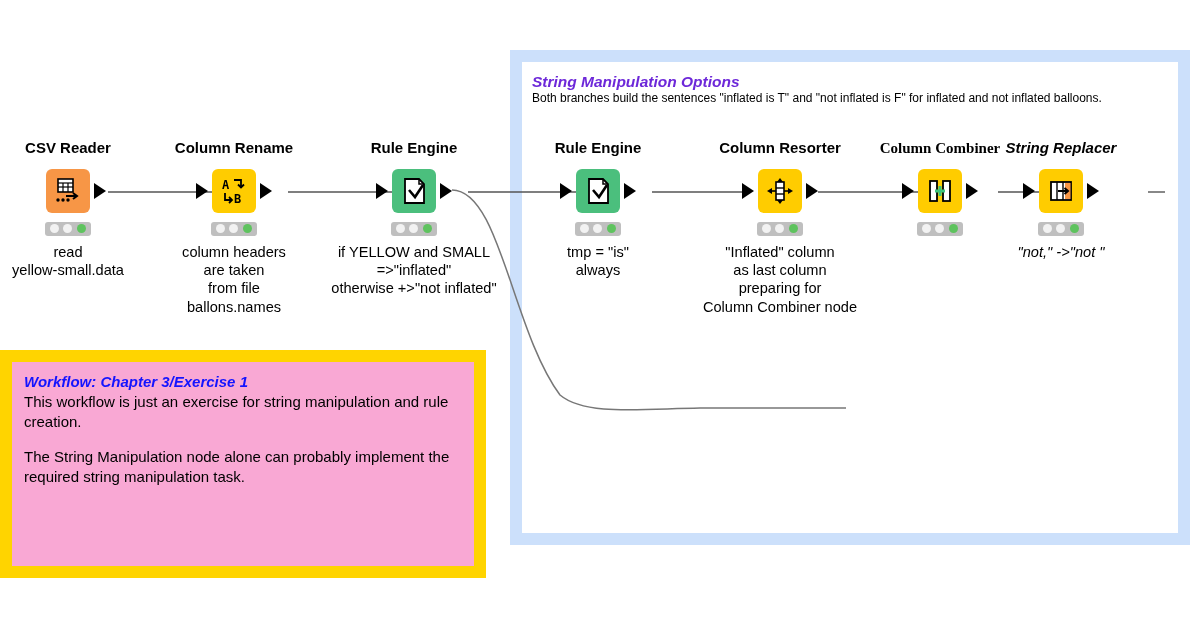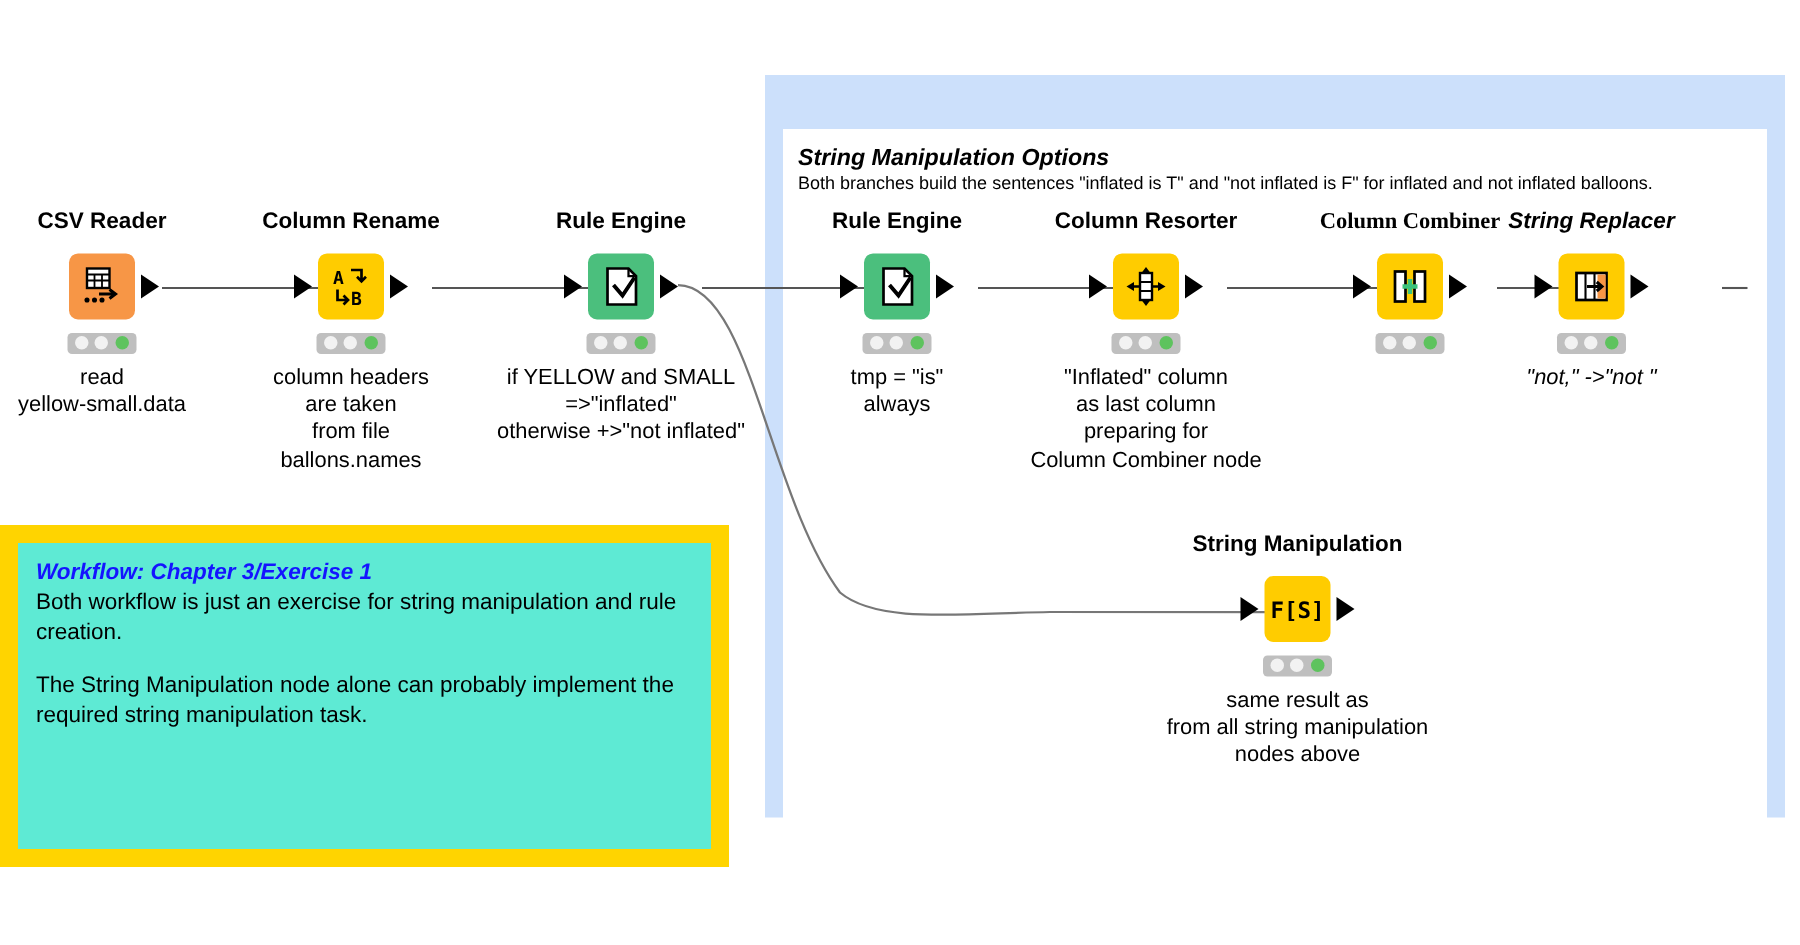--- a/index.html
+++ b/index.html
@@ -23,41 +23,40 @@
     padding: 12px;
   }
   .group-panel-inner {
     width: 100%; height: 100%;
     background: #ffffff;
   }
   .group-title {
     font-weight: bold;
     font-style: italic;
     font-size: 15.5px;
-    color: #000000;
+    color: #6d28d9;
     padding: 10px 0 0 10px;
     line-height: 1.25;
-    margin-top: 24px;
   }
   .group-desc {
     font-size: 12px;
     color: #000;
     padding: 0 12px 0 10px;
     line-height: 1.3;
   }
 
   
   .note-box {
     position: absolute;
     background: #ffd400;
     padding: 12px;
   }
   .note-inner {
     width: 100%; height: 100%;
-    background: #5eead4;
+    background: #f9a8d4;
     padding: 10px 12px;
   }
   .note-title {
     font-weight: bold;
     font-style: italic;
     font-size: 15px;
     color: #1414ff;
     line-height: 1.35;
   }
   .note-para {
@@ -267,21 +266,21 @@
     </div>
     <div class="status-bar">
       <span class="status-dot"></span>
       <span class="status-dot"></span>
       <span class="status-dot active"></span>
     </div>
     <div class="node-desc">tmp = "is"
 always</div>
   </div>
 
-  <div class="node" style="left:684px; top:140px;">
+  <div class="node" style="left:700px; top:140px;">
     <div class="node-title">Column Resorter</div>
     <div class="node-body">
       <div class="node-icon yellow">
         <svg class="glyph" width="30" height="30" viewBox="0 0 30 30">
           <rect x="11" y="6" width="8" height="18" fill="#fff" stroke="#000" stroke-width="1.6"></rect>
           <line x1="11" y1="12" x2="19" y2="12" stroke="#000" stroke-width="1.4"></line>
           <line x1="11" y1="18" x2="19" y2="18" stroke="#000" stroke-width="1.4"></line>
           <path d="M15 2 L12 6 L18 6 Z" fill="#000"></path>
           <path d="M15 28 L12 24 L18 24 Z" fill="#000"></path>
           <path d="M2 15 L7 12 L7 18 Z" fill="#000"></path>
@@ -340,43 +339,23 @@
       </div>
     </div>
     <div class="status-bar">
       <span class="status-dot"></span>
       <span class="status-dot"></span>
       <span class="status-dot active"></span>
     </div>
     <div class="node-desc wide">"not," -&gt;"not "</div>
   </div>
 
-  <div class="node" style="left:785px; top:355px;">
-    <div class="node-title">String Manipulation</div>
-    <div class="node-body">
-      <div class="node-icon yellow">
-        <svg class="glyph" width="34" height="26" viewBox="0 0 34 26">
-          <text x="17" y="19" text-anchor="middle" font-family="DejaVu Sans Mono, monospace" font-size="15" font-weight="bold" fill="#000">F[S]</text>
-        </svg>
-        <span class="port in"></span>
-        <span class="port out"></span>
-      </div>
-    </div>
-    <div class="status-bar">
-      <span class="status-dot"></span>
-      <span class="status-dot"></span>
-      <span class="status-dot active"></span>
-    </div>
-    <div class="node-desc xwide">same result as
-from all string manipulation
-nodes above</div>
-  </div>
 
   <div class="note-box" style="left:0px; top:350px; width:486px; height:228px;">
     <div class="note-inner">
       <div class="note-title">Workflow: Chapter 3/Exercise 1</div>
-      <div class="note-para">Both workflow is just an exercise for string manipulation and rule creation.</div>
+      <div class="note-para">This workflow is just an exercise for string manipulation and rule creation.</div>
       <div class="note-gap"></div>
       <div class="note-para">The String Manipulation node alone can probably implement the required string manipulation task.</div>
     </div>
   </div>
 
 </div>
 
 </body></html>

